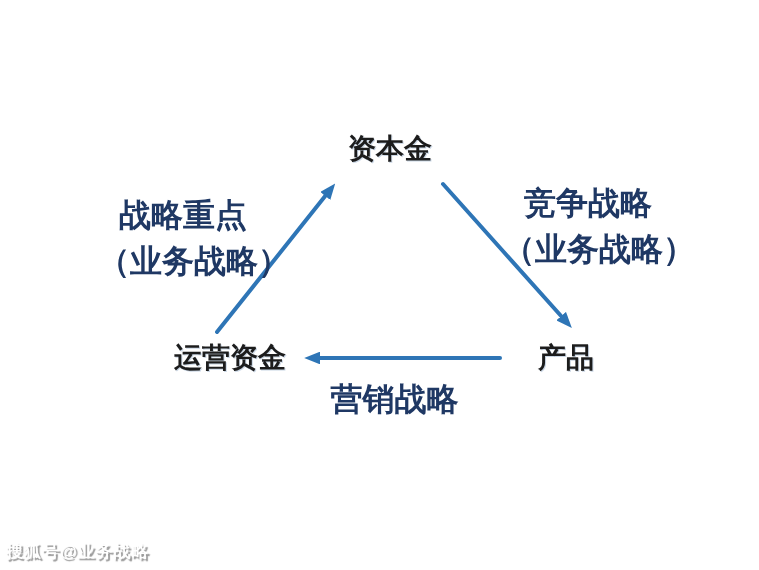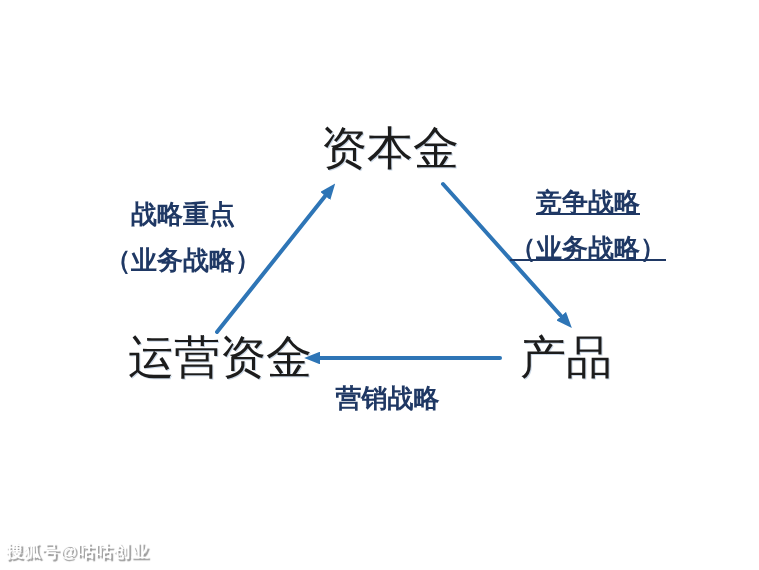--- a/index.html
+++ b/index.html
@@ -17,42 +17,42 @@
     width:759px;height:570px;
     background:var(--background);
     overflow:hidden;
   }
   .arrows-layer{position:absolute;left:0;top:0;width:759px;height:570px;}
   .arrow-line{stroke:var(--arrow);stroke-width:4;fill:none;stroke-linecap:round;}
   .arrowhead{fill:var(--arrow);}
   .node{
     position:absolute;
     color:var(--node-text);
-    font-size:46px;
-    font-weight:normal;
+    font-size:28px;
+    font-weight:bold;
     text-align:center;
     white-space:nowrap;
     text-shadow:1px 1px 0 rgba(70,110,160,0.28);
     line-height:38px;
   }
   .node-capital{left:320px;top:130px;width:140px;}
-  .node-operating{left:128px;top:339px;width:160px;}
+  .node-operating{left:150px;top:339px;width:160px;}
   .node-product{left:506px;top:339px;width:120px;}
   .edge-label{
     position:absolute;
     color:var(--edge-label-text);
-    font-size:26px;
+    font-size:32px;
     font-weight:bold;
     text-align:center;
     white-space:nowrap;
     line-height:46px;
   }
   .edge-left{left:98px;top:192px;width:170px;}
-  .edge-right{left:503px;top:180px;width:170px;text-decoration:underline;}
-  .edge-bottom{left:305px;top:376px;width:165px;}
+  .edge-right{left:503px;top:180px;width:170px;}
+  .edge-bottom{left:312px;top:376px;width:165px;}
   .watermark{
     position:absolute;
     left:6px;top:540px;
     font-family:"Liberation Sans","DejaVu Sans",sans-serif;
     font-size:17px;
     font-weight:bold;
     letter-spacing:1px;
     color:var(--watermark-text);
     text-shadow:2px 2px 1px var(--watermark-shadow);
     white-space:nowrap;
@@ -93,15 +93,15 @@
 
   <div class="edge-label edge-right">
     <div>竞争战略</div>
     <div>（业务战略）</div>
   </div>
 
   <div class="edge-label edge-bottom">
     <div>营销战略</div>
   </div>
 
-  <div class="watermark">搜狐号@咕咕创业</div>
+  <div class="watermark">搜狐号@业务战略</div>
 
 </div>
 
 </body></html>

